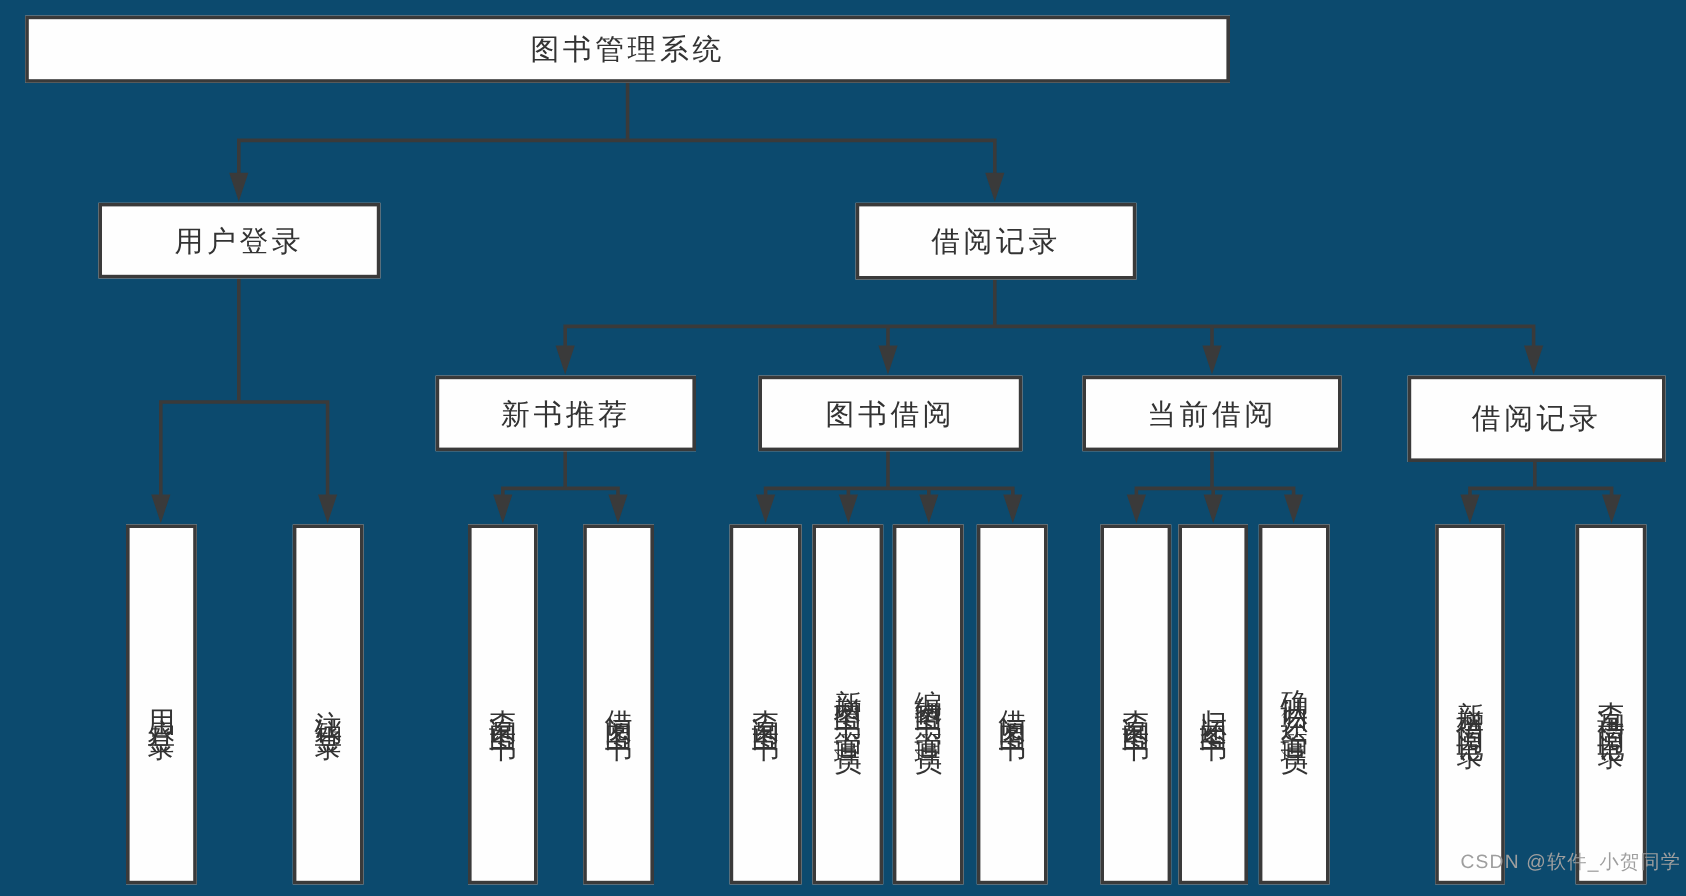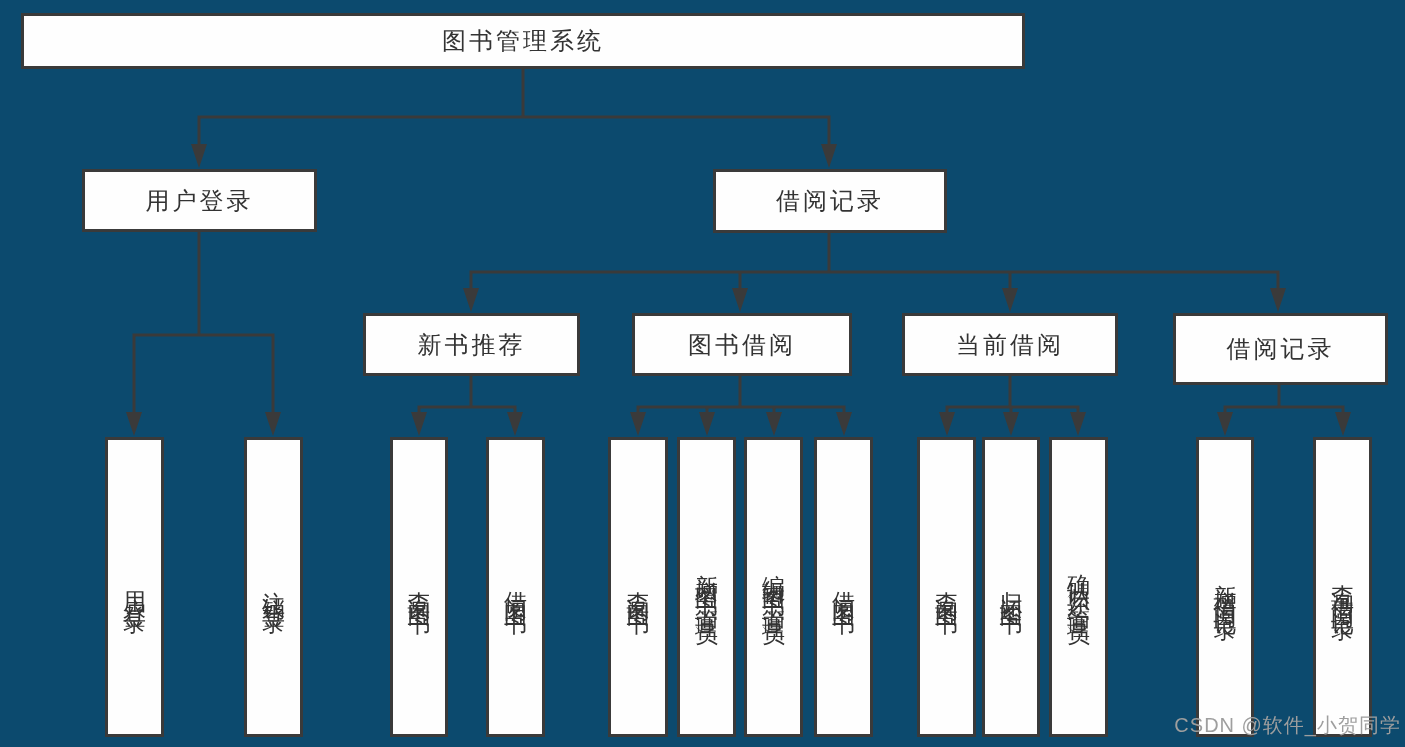--- a/index.html
+++ b/index.html
@@ -12,21 +12,21 @@
     position:absolute;box-sizing:border-box;background:#fefefe;
     border:3px solid #3a3a3a;display:flex;align-items:center;justify-content:center;
     color:#333;
   }
   .node.h{font-size:24px;letter-spacing:3px;white-space:nowrap;}
   .node.v span{
     writing-mode:vertical-rl;font-size:23px;letter-spacing:7px;line-height:1;
     white-space:nowrap;
   }
   .watermark{
-    position:absolute;right:4px;bottom:8px;font-size:20px;letter-spacing:1px;
+    position:absolute;right:4px;bottom:18px;font-size:16px;letter-spacing:1px;
     color:#9e9e9e;white-space:nowrap;
   }
 </style>
 </head>
 <body>
 
 <div class="canvas">
 
   <svg class="wires" viewBox="0 0 1405 747" xmlns="http://www.w3.org/2000/svg">
     <path fill="none" stroke="#3a3a3a" stroke-width="3" stroke-linejoin="miter" d="M523 69 V117

